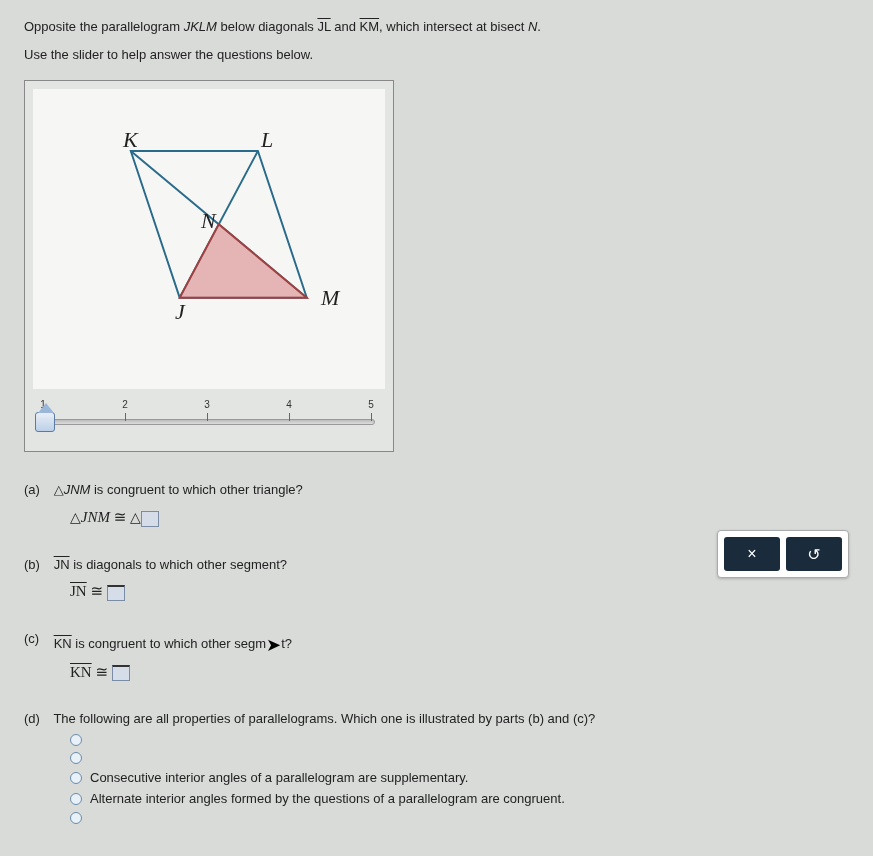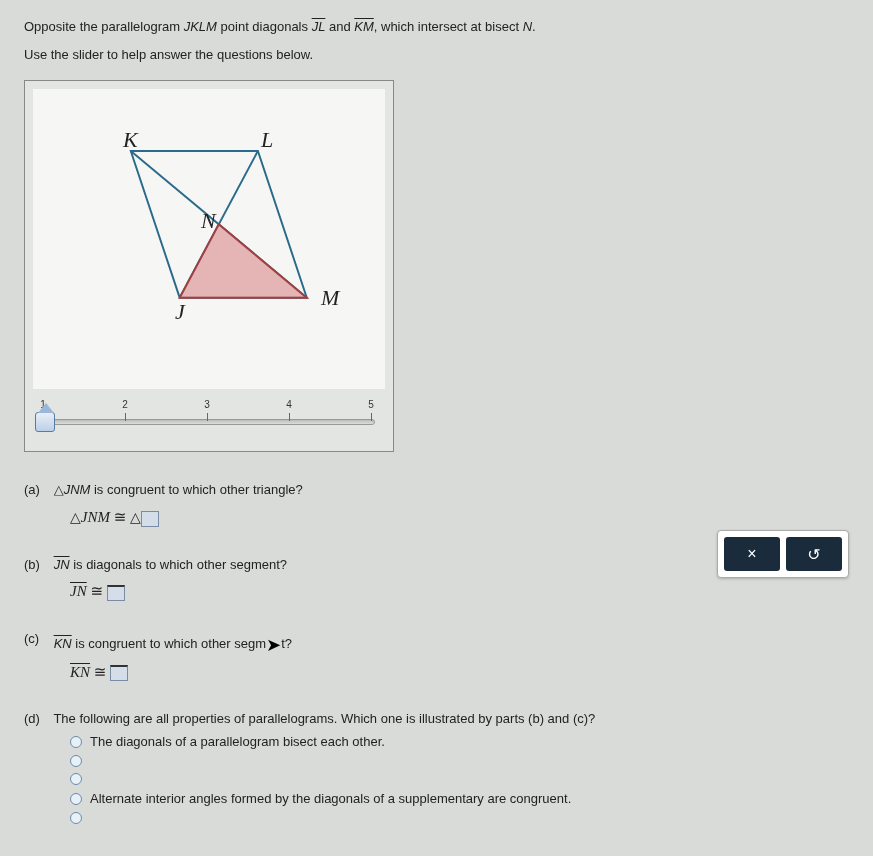--- a/index.html
+++ b/index.html
@@ -10,21 +10,20 @@
       color: #222;
       padding: 18px 24px;
       width: 873px;
       min-height: 856px;
       position: relative;
     }
     .intro-line { margin-bottom: 10px; line-height: 1.4; }
     .intro-line2 { margin-bottom: 16px; }
     .overline {
       text-decoration: overline;
-      font-style: italic;
     }
     .ital { font-style: italic; }
     .figure-wrap {
       border: 1px solid #888;
       background: #e2e5e2;
       width: 370px;
       padding: 0;
       margin-bottom: 20px;
     }
     .figure-canvas {
@@ -146,21 +145,21 @@
       position: absolute;
       pointer-events: none;
       font-size: 18px;
       color: #000;
     }
   </style>
 </head>
 <body>
 
 <div class="intro-line">
-  <span>Opposite the parallelogram </span><span class="ital">JKLM</span><span> point diagonals </span><span class="overline">JL</span><span> and </span><span class="overline">KM</span><span>, which intersect at bisect </span><span class="ital">N</span><span>.</span>
+  <span>Opposite the parallelogram </span><span class="ital">JKLM</span><span> below diagonals </span><span class="overline">JL</span><span> and </span><span class="overline">KM</span><span>, which intersect at bisect </span><span class="ital">N</span><span>.</span>
 </div>
 <div class="intro-line intro-line2">Use the slider to help answer the questions below.</div>
 
 <div class="figure-wrap">
   <div class="figure-canvas">
     <svg class="shape-svg" viewBox="0 0 360 300">
 
       <polygon points="100,60 230,60 280,210 150,210" fill="none" stroke="#2a6a8a" stroke-width="2"></polygon>
 
       <line x1="100" y1="60" x2="280" y2="210" stroke="#2a6a8a" stroke-width="2"></line>
@@ -226,31 +225,31 @@
   <span class="cong">≅</span>
   <span class="input-box" style="border-top:2px solid #333;"></span>
 </div>
 
 <div class="question-block">
   <span class="q-label">(d)</span>
   <span class="q-text">The following are all properties of parallelograms. Which one is illustrated by parts (b) and (c)?</span>
 </div>
 <div class="radio-row">
   <span class="radio-circle"></span>
-  <span>The diagonals of a parallelogram bisect each other.</span>
-</div>
-<div class="radio-row">
-  <span class="radio-circle"></span>
-</div>
-<div class="radio-row">
-  <span class="radio-circle"></span>
-</div>
-<div class="radio-row">
-  <span class="radio-circle"></span>
-  <span>Alternate interior angles formed by the diagonals of a supplementary are congruent.</span>
+</div>
+<div class="radio-row">
+  <span class="radio-circle"></span>
+</div>
+<div class="radio-row">
+  <span class="radio-circle"></span>
+  <span>Consecutive interior angles of a parallelogram are supplementary.</span>
+</div>
+<div class="radio-row">
+  <span class="radio-circle"></span>
+  <span>Alternate interior angles formed by the questions of a parallelogram are congruent.</span>
 </div>
 <div class="radio-row">
   <span class="radio-circle"></span>
 </div>
 
 <div class="action-panel">
   <button class="action-btn">
     <span>×</span>
   </button>
   <button class="action-btn">

